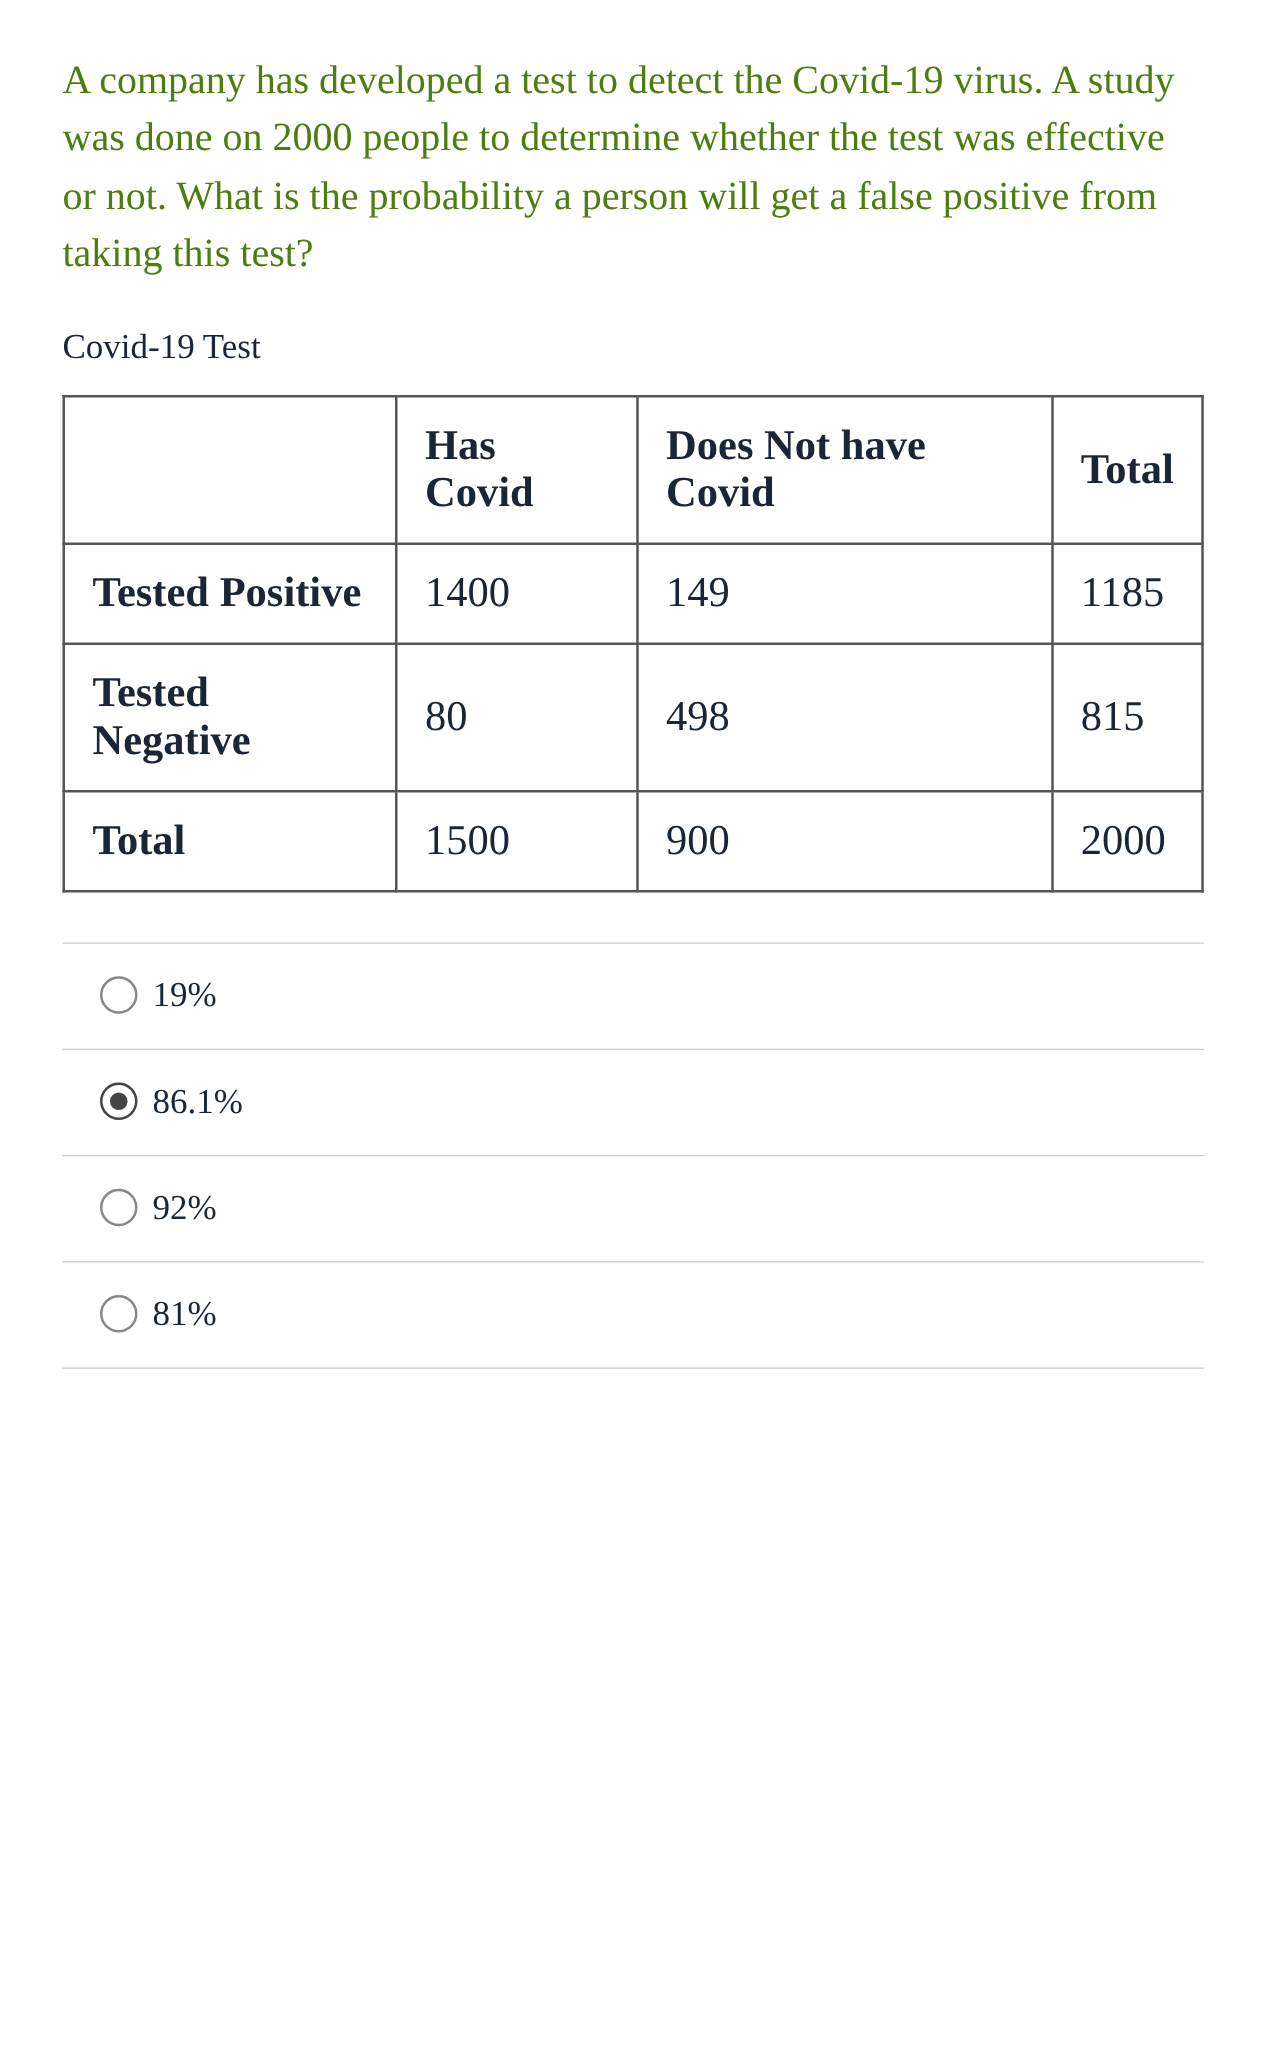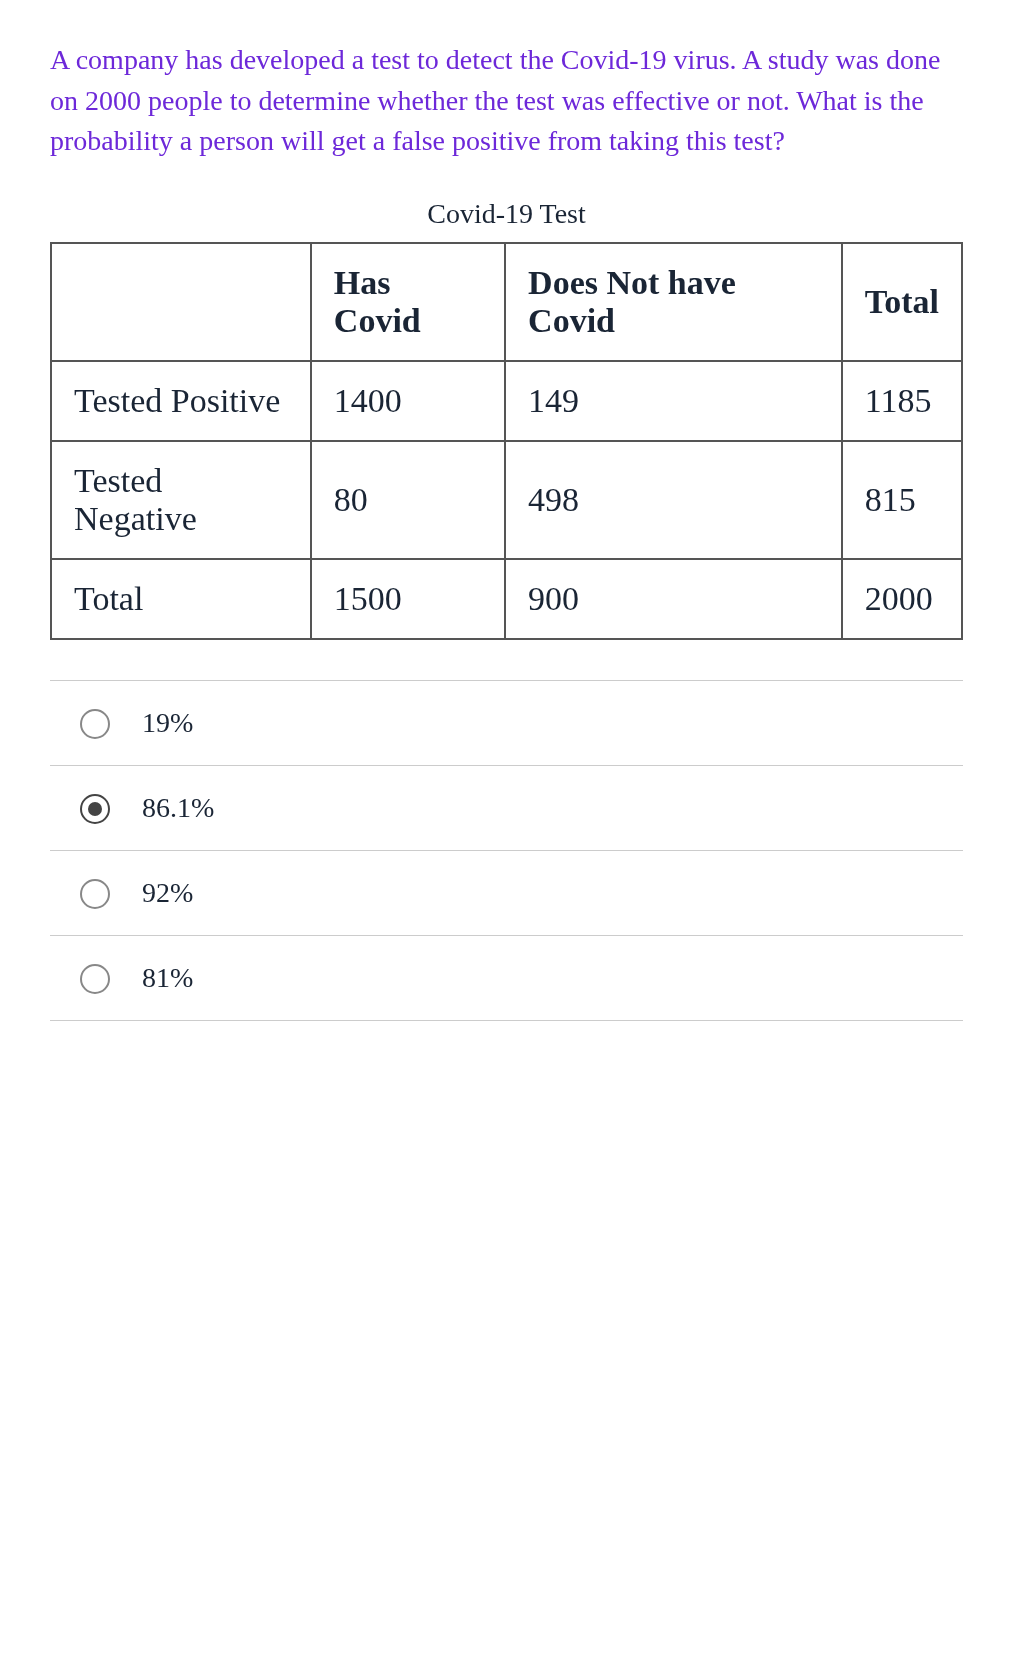--- a/index.html
+++ b/index.html
@@ -11,30 +11,30 @@
     body {
       background: #ffffff;
       font-family: Georgia, 'Times New Roman', serif;
       color: #1a2535;
       width: 1013px;
       min-height: 1654px;
       padding: 40px 50px;
     }
 
     .question-text {
-      font-size: 28px;
+      font-size: 32px;
       line-height: 1.45;
       margin-bottom: 36px;
-      color: #6d28d9;
+      color: #4d7c0f;
     }
 
     .table-title {
-      text-align: center;
+      text-align: left;
       font-size: 28px;
-      margin-bottom: 12px;
+      margin-bottom: 22px;
       color: #1a2535;
     }
 
     .covid-table {
       width: 100%;
       border-collapse: collapse;
       margin-bottom: 40px;
     }
 
     .covid-table th,
@@ -50,42 +50,42 @@
       font-weight: bold;
       text-align: left;
     }
 
     .covid-table thead th:first-child {
       border-top: 2px solid #555;
       border-left: 2px solid #555;
     }
 
     .covid-table td:first-child {
-      font-weight: normal;
+      font-weight: bold;
       margin-top: 12px;
     }
 
     .covid-table .header-row th {
       vertical-align: middle;
     }
 
     .covid-table .header-row th:first-child {
       background: #fff;
     }
 
     .options-section {
       margin-top: 10px;
     }
 
     .option-item {
       display: flex;
-      align-items: flex-end;
+      align-items: flex-start;
       padding: 26px 30px;
       border-bottom: 1px solid #cccccc;
-      gap: 32px;
+      gap: 12px;
     }
 
     .option-item:first-child {
       border-top: 1px solid #cccccc;
     }
 
     .radio-outer {
       width: 30px;
       height: 30px;
       border-radius: 50%;

